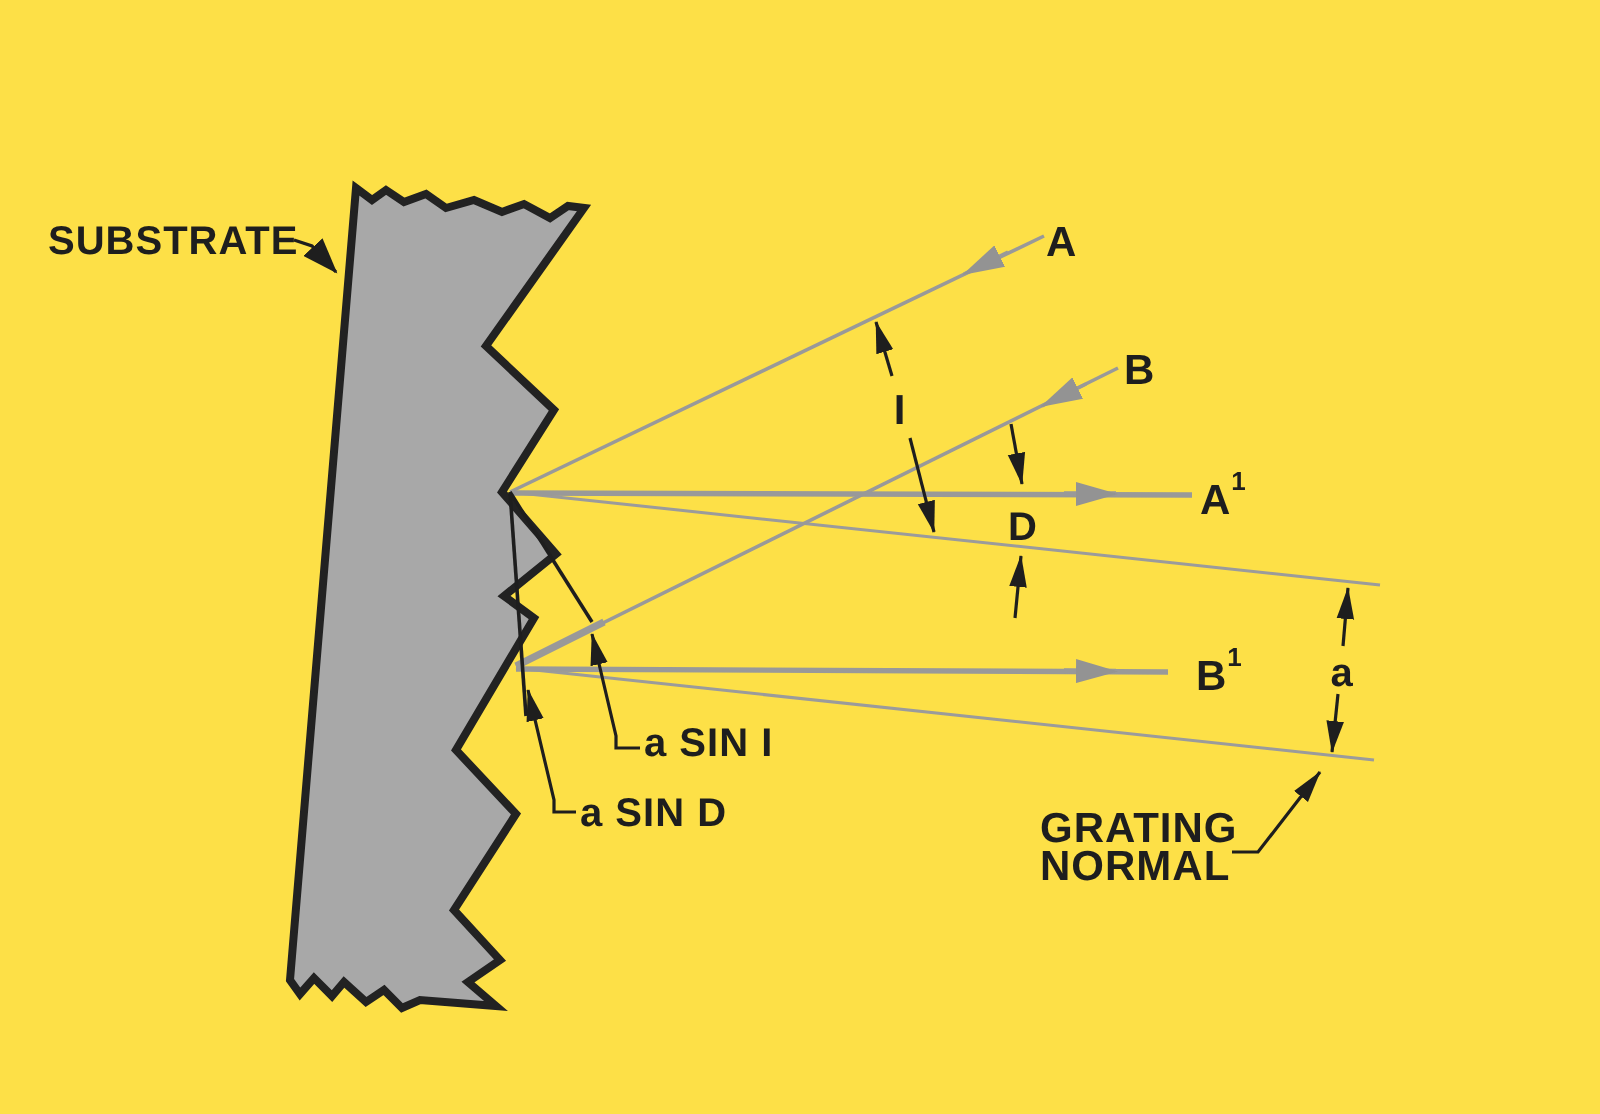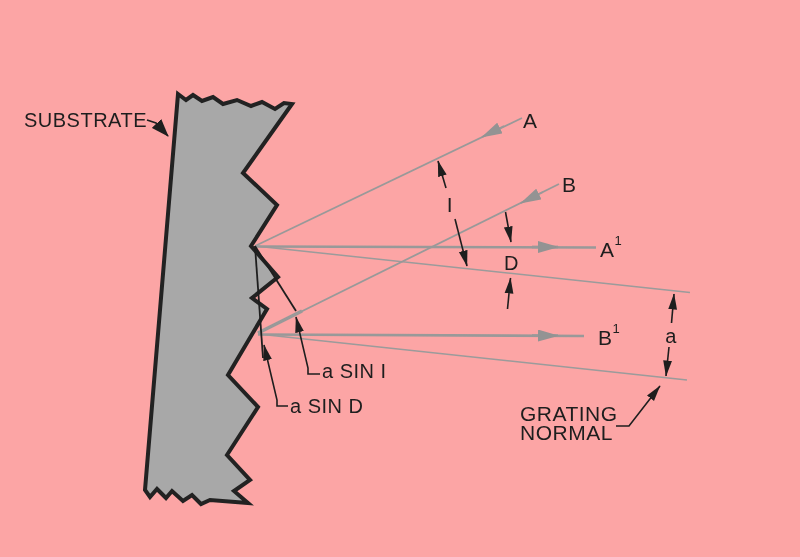--- a/index.html
+++ b/index.html
@@ -1,16 +1,16 @@
 <!DOCTYPE html>
 <html><head>
 <meta charset="utf-8">
 <style>
   html,body{margin:0;padding:0;background:#ffffff;}
-  .stage{position:relative;width:800px;height:557px;background:#fca5a5;overflow:hidden;}
+  .stage{position:relative;width:800px;height:557px;background:#fde047;overflow:hidden;font-weight:bold;}
   svg{display:block;}
   text{font-family:"Liberation Sans","DejaVu Sans",sans-serif;fill:#1e1e1e;letter-spacing:0.5px;}
   .ray{stroke:#999999;stroke-width:1.8;fill:none;}
   .ray-thick{stroke:#999999;stroke-width:2.7;fill:none;}
   .ray-highlight{stroke:#999999;stroke-width:3.6;fill:none;}
   .normal-line{stroke:#9b9b9b;stroke-width:1.5;fill:none;}
   .construct{stroke:#1e1e1e;stroke-width:1.8;fill:none;}
   .dim{stroke:#1e1e1e;stroke-width:1.6;fill:none;}
   .leader{stroke:#1e1e1e;stroke-width:1.6;fill:none;}
   .substrate{fill:#a8a8a8;stroke:#222222;stroke-width:4;}

